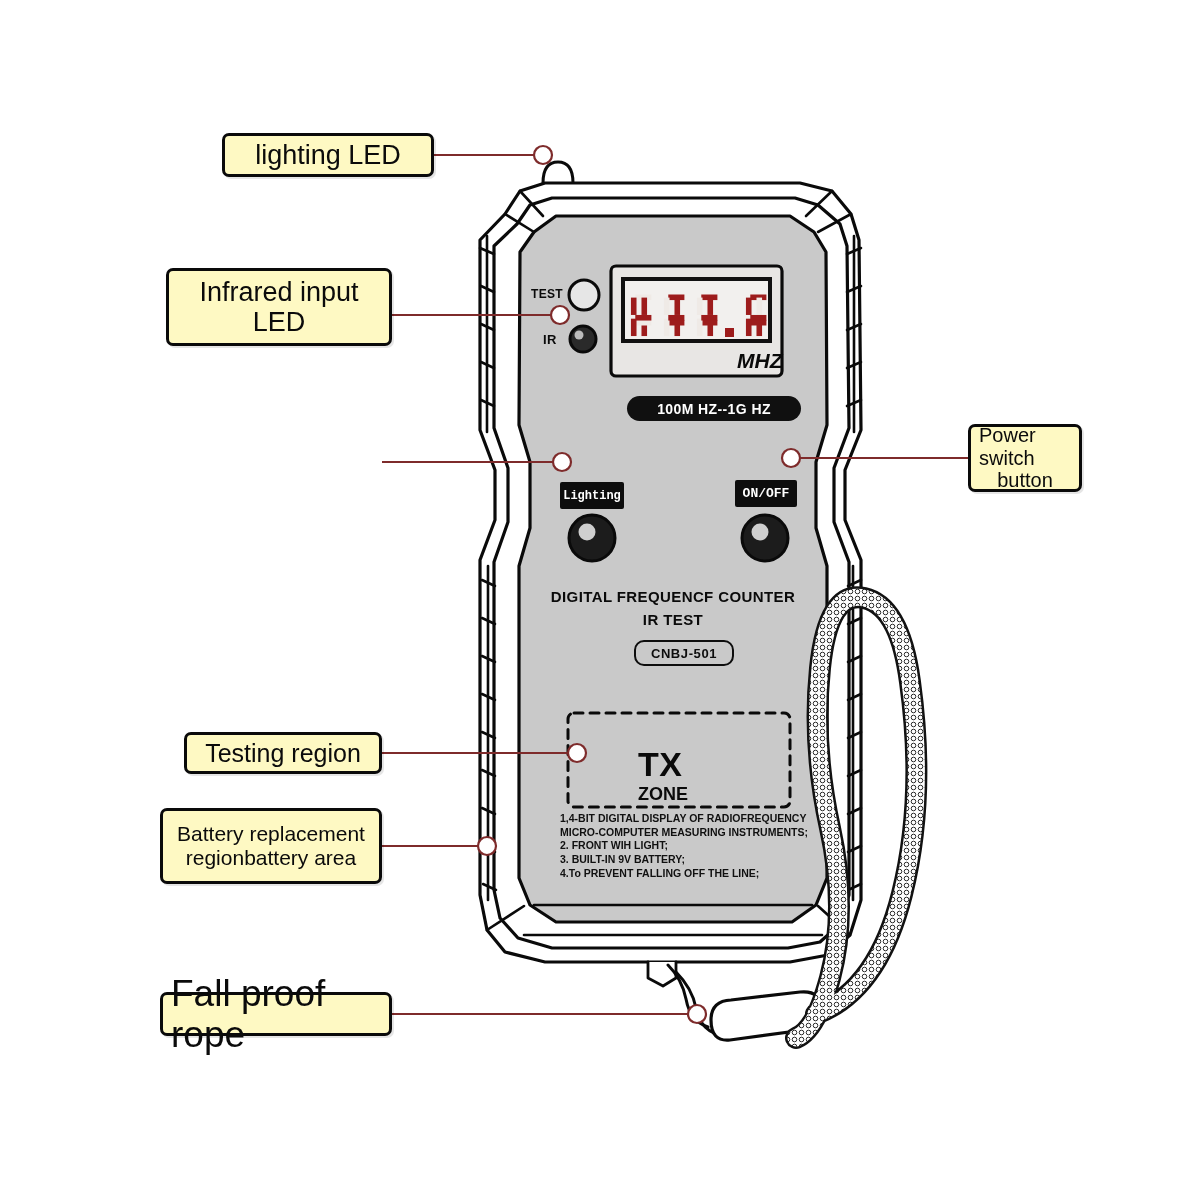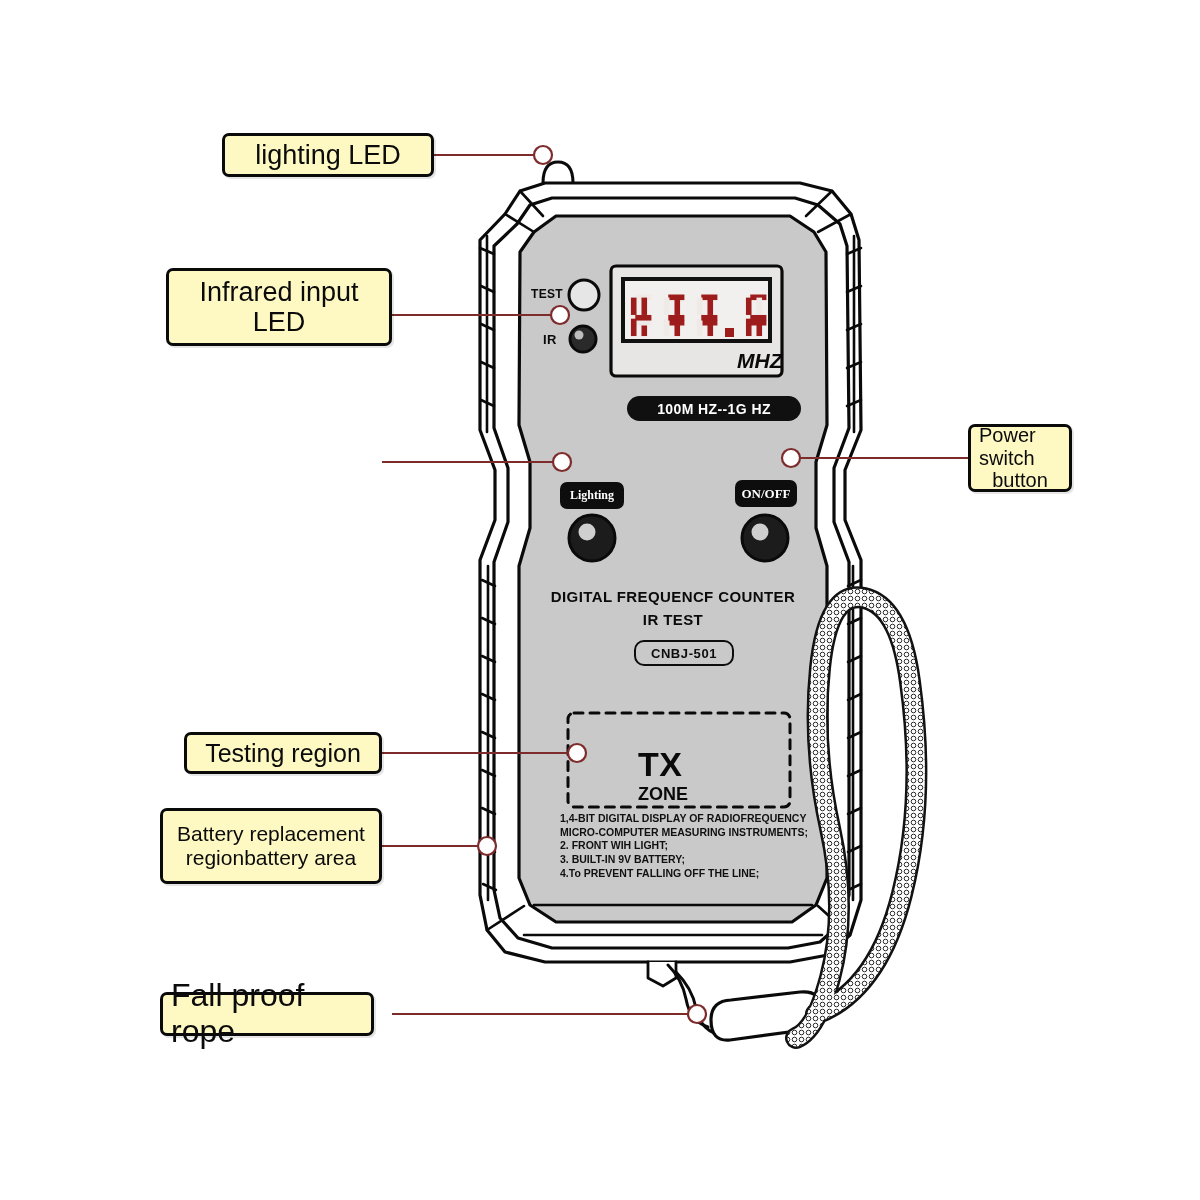--- a/index.html
+++ b/index.html
@@ -27,23 +27,23 @@
 
   
   .facetext{position:absolute;color:#0a0a0a;text-align:center;
             font-family:"Liberation Sans",sans-serif;font-weight:bold;}
   .pillbadge{
     position:absolute;background:#101010;color:#ffffff;
     border-radius:14px;display:flex;align-items:center;justify-content:center;
     font-weight:bold;letter-spacing:.4px;font-family:"Liberation Sans",sans-serif;
   }
   .btncap{
-    position:absolute;background:#0d0d0d;color:#ffffff;border-radius:7px;
+    position:absolute;background:#0d0d0d;color:#ffffff;border-radius:2px;
     display:flex;align-items:center;justify-content:center;font-weight:bold;
-    font-family:Liberation Serif, serif;
+    font-family:Liberation Mono, monospace;
   }
   .modelbadge{
     position:absolute;border:2.5px solid #0d0d0d;border-radius:10px;
     color:#0d0d0d;display:flex;align-items:center;justify-content:center;
     font-weight:bold;letter-spacing:.6px;background:transparent;
     font-family:"Liberation Sans",sans-serif;
   }
   .speclist{
     position:absolute;color:#101010;font-weight:bold;
     font-family:"Liberation Sans",sans-serif;
@@ -279,31 +279,31 @@
   <div class="callout" style="left:222px;top:133px;width:212px;height:44px;font-size:27px;">
     <span>lighting LED</span>
   </div>
 
   <div class="callout" style="left:166px;top:268px;width:226px;height:78px;font-size:27px;flex-direction:column;">
     <span>Infrared input</span>
     <span>LED</span>
   </div>
 
 
-  <div class="callout" style="left:968px;top:424px;width:104px;height:68px;font-size:20px;flex-direction:column;">
+  <div class="callout" style="left:968px;top:424px;width:114px;height:68px;font-size:20px;flex-direction:column;">
     <span>Power switch</span>
     <span>button</span>
   </div>
 
   <div class="callout" style="left:184px;top:732px;width:198px;height:42px;font-size:25px;">
     <span>Testing region</span>
   </div>
 
   <div class="callout" style="left:160px;top:808px;width:222px;height:76px;font-size:21px;flex-direction:column;">
     <span>Battery replacement</span>
     <span>regionbattery area</span>
   </div>
 
-  <div class="callout" style="left:160px;top:992px;width:214px;height:44px;font-size:32px;">
+  <div class="callout" style="left:160px;top:992px;width:232px;height:44px;font-size:37px;">
     <span>Fall proof rope</span>
   </div>
 
 </div>
 
 </body></html>

